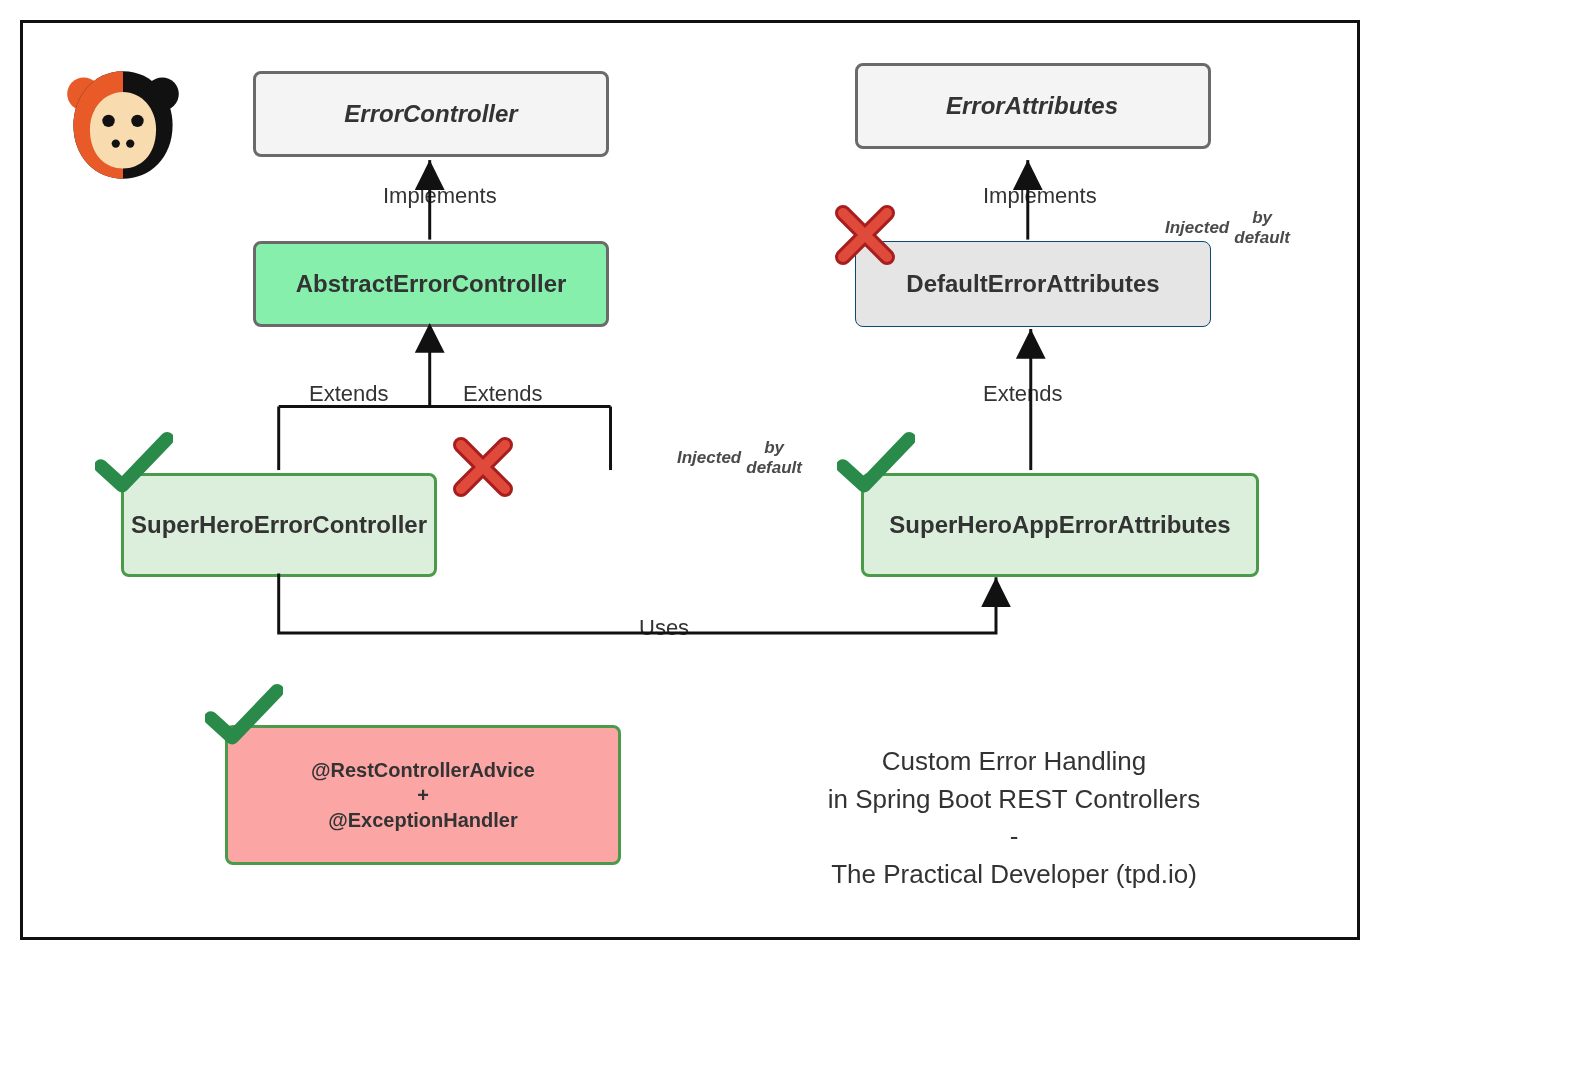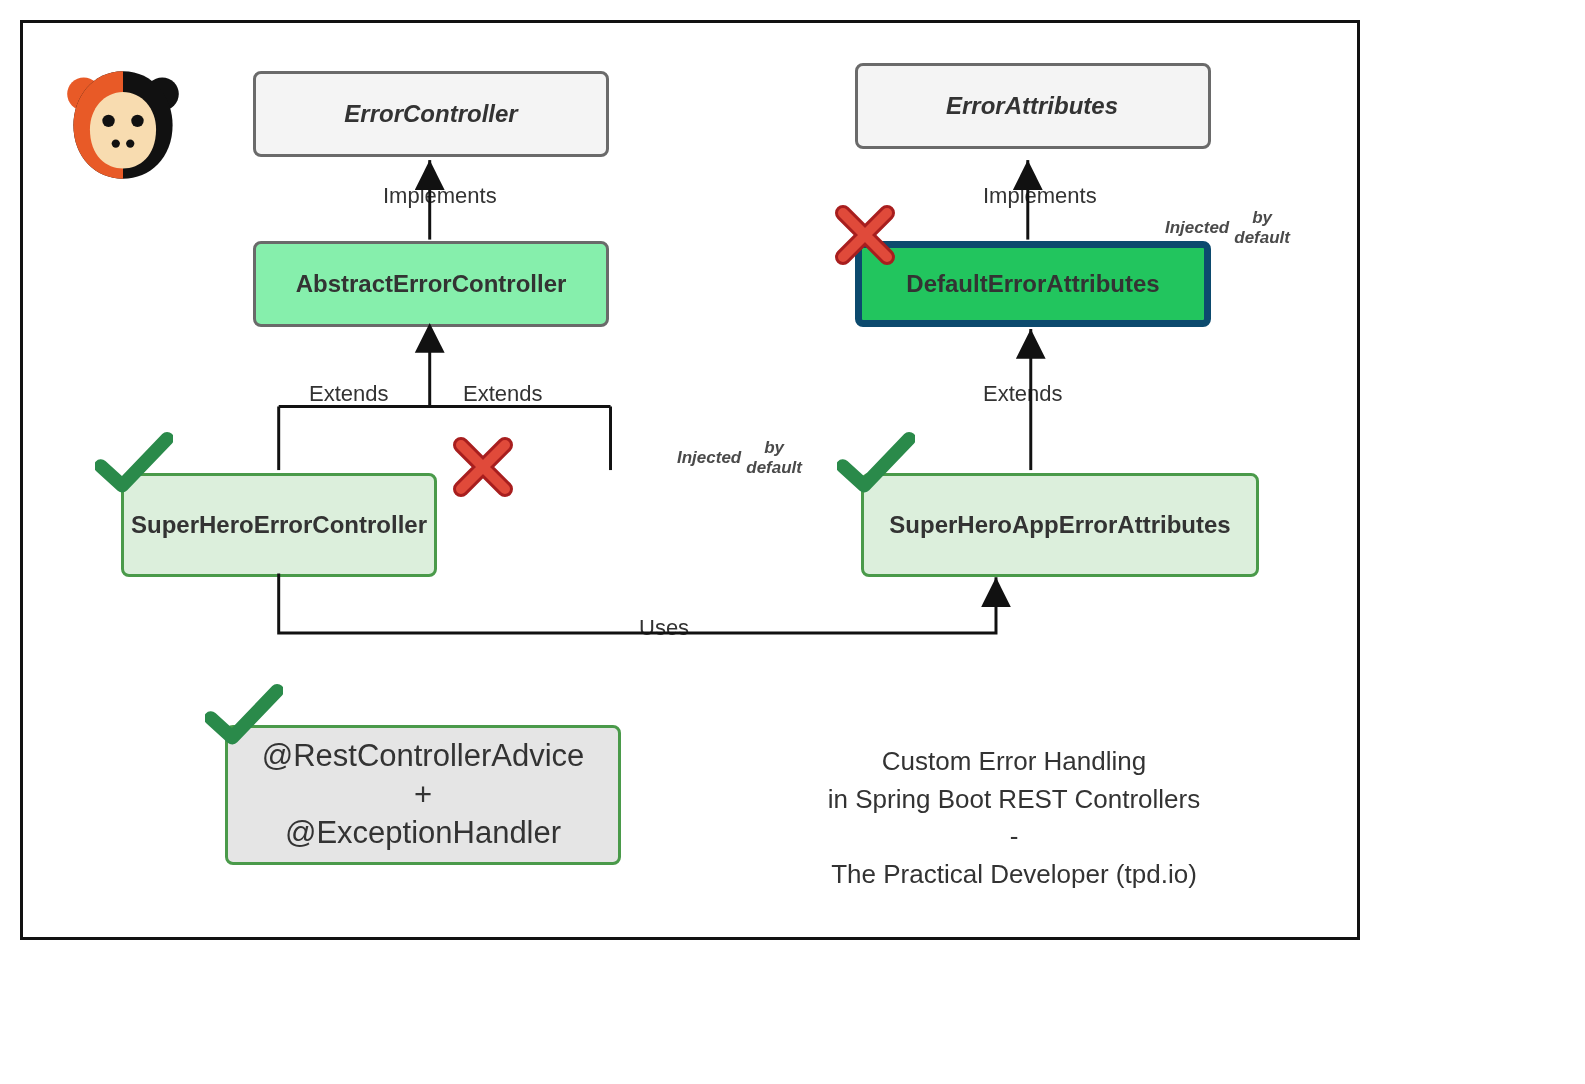--- a/index.html
+++ b/index.html
@@ -42,30 +42,30 @@
   .abstract {
     background: #86efac;
     border: 3px solid #6a6a6a;
     font-style: normal;
   }
   .green {
     background: #dcefdc;
     border: 3px solid #4a9a4a;
   }
   .red {
-    background: #22c55e;
-    border: 7px solid #0c4a6e;
+    background: #e5e5e5;
+    border: 1px solid #0c4a6e;
     justify-content: center;
   }
   .advice {
-    background: #e5e5e5;
+    background: #fca5a5;
     border: 3px solid #4a9a4a;
-    font-size: 31px;
+    font-size: 20px;
     flex-direction: column;
-    font-weight: 400;
+    font-weight: 700;
   }
   
   .edge-label {
     position: absolute;
     font-size: 22px;
     font-weight: 400;
     color: #333;
     background: transparent;
   }
   

